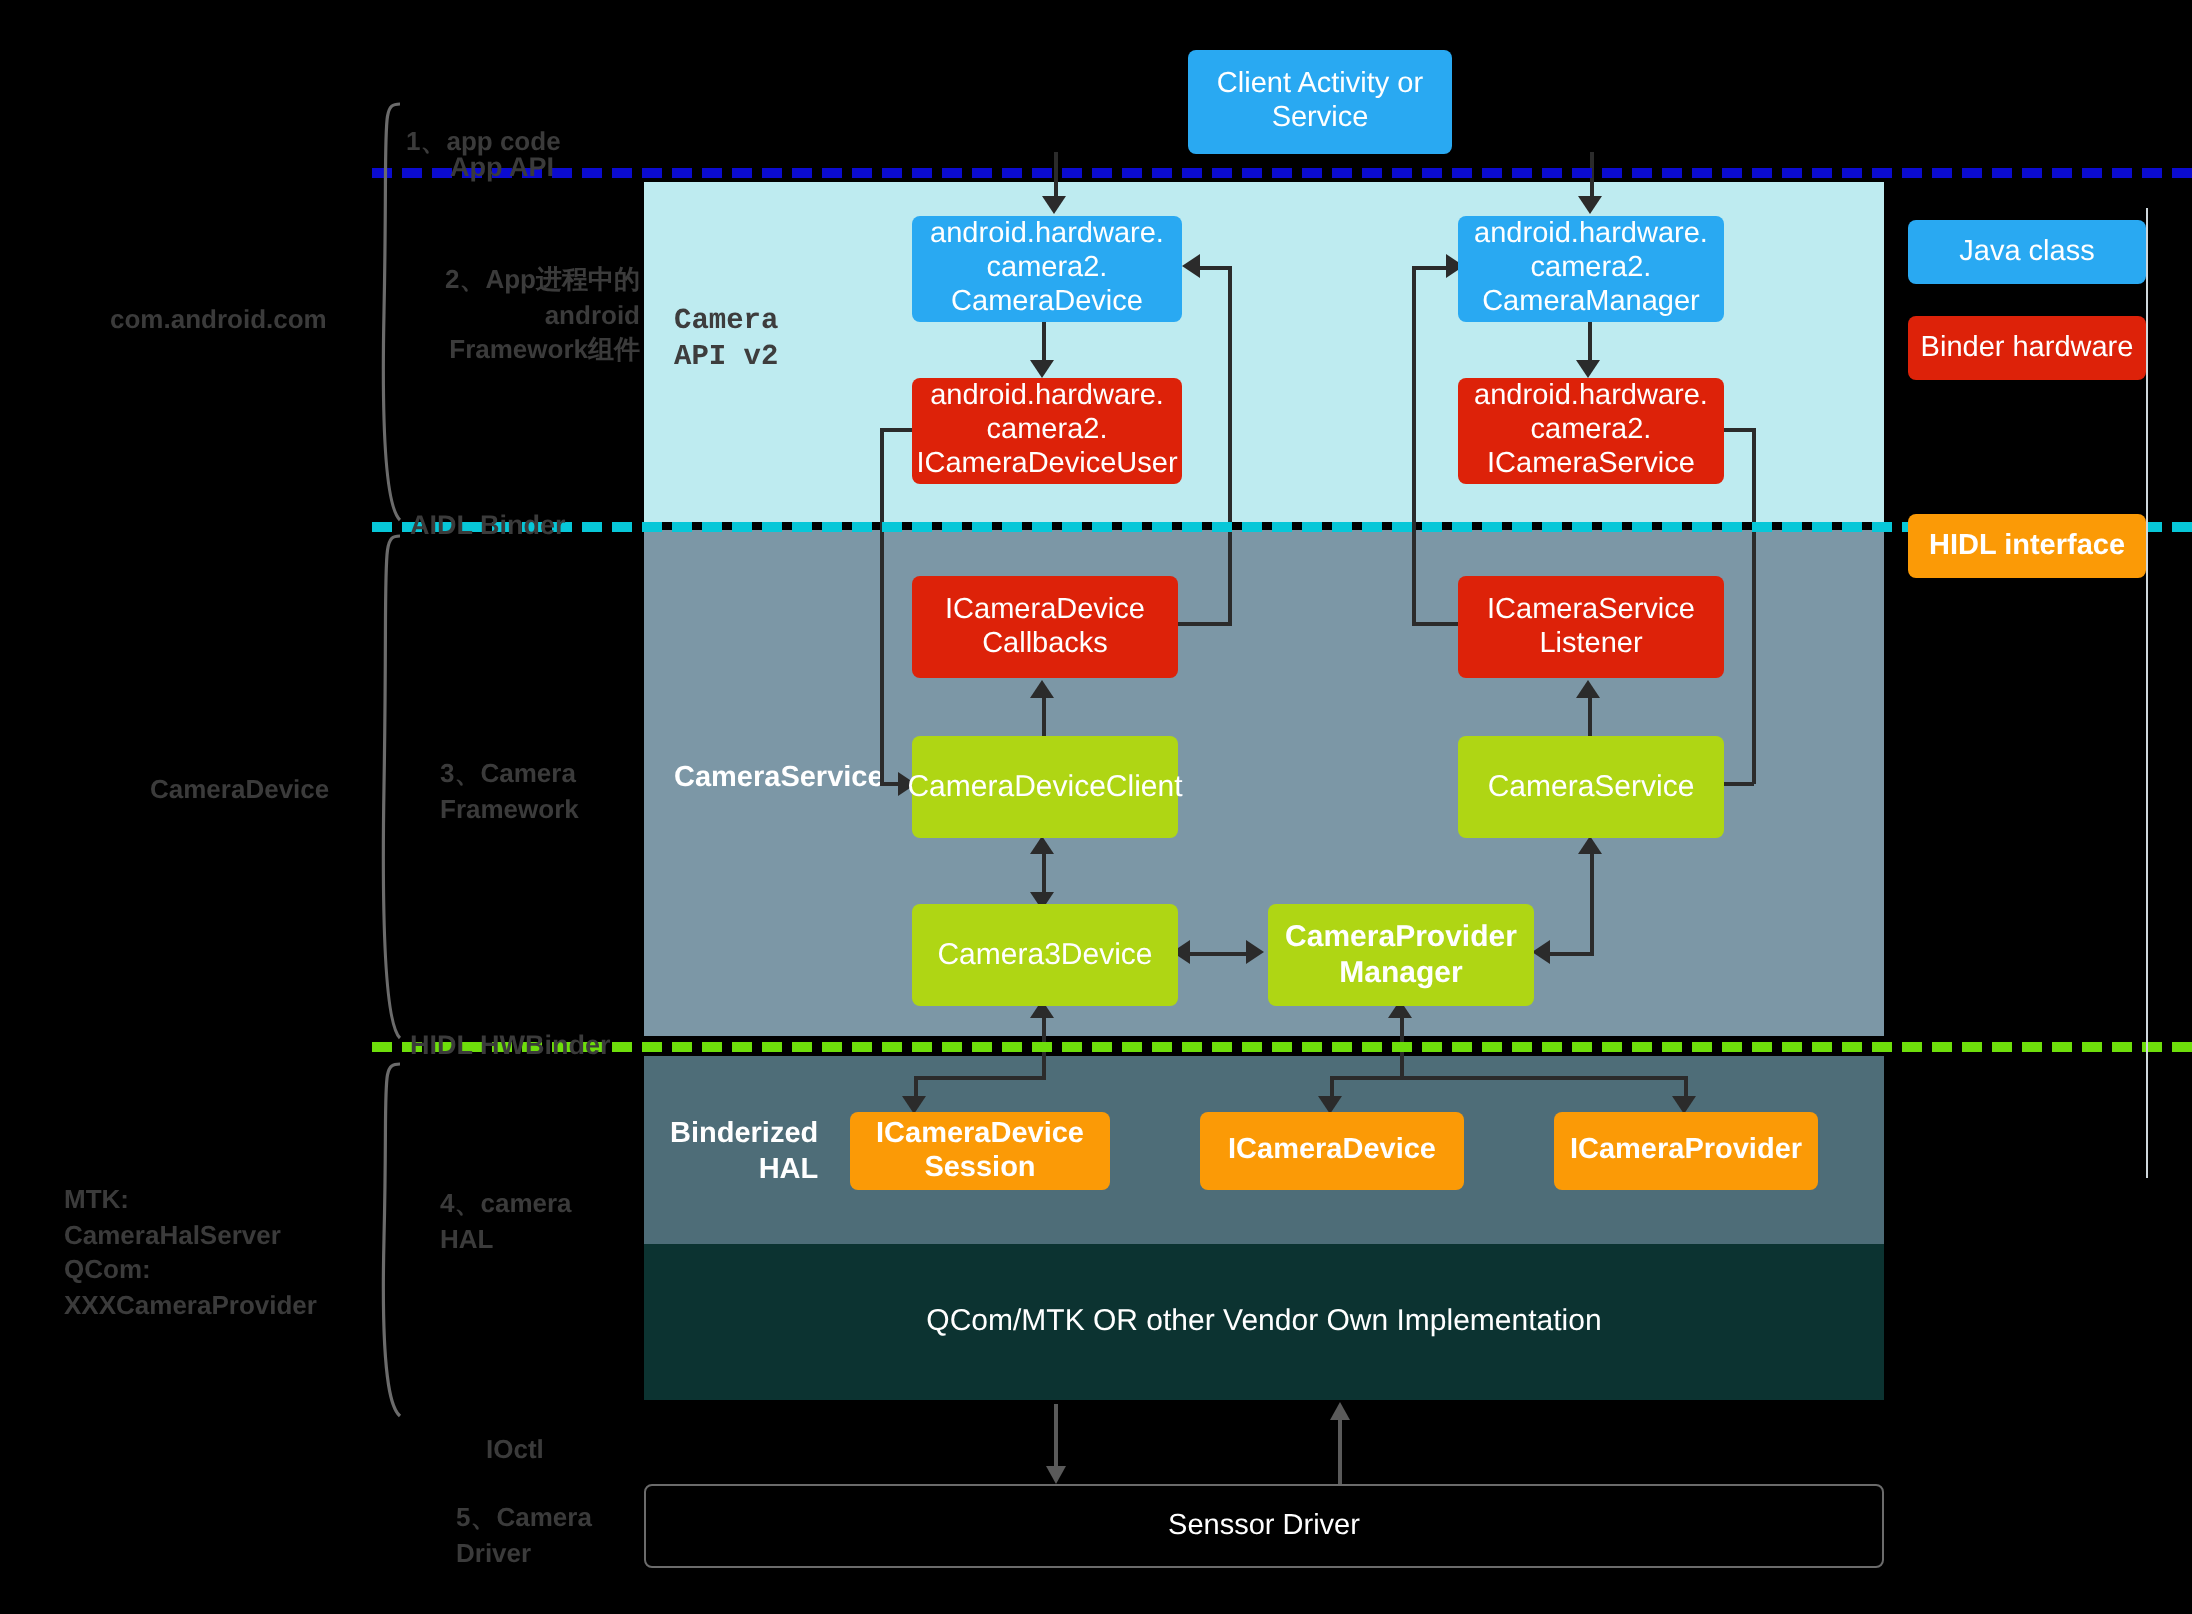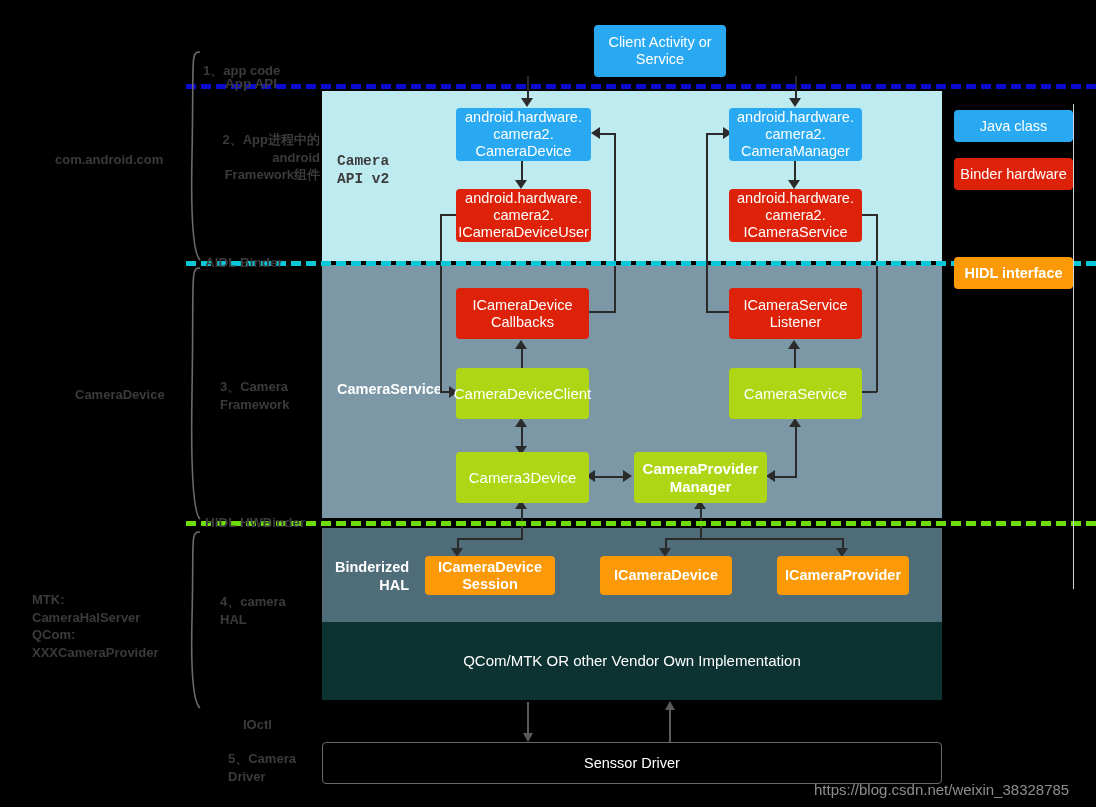--- a/index.html
+++ b/index.html
@@ -259,15 +259,14 @@
   <div class="abs legend-box" style="left:954px;top:110px;width:119px;height:32px;background:#29A9F2;">
       <span>Java class</span>
     </div>
   <div class="abs legend-box" style="left:954px;top:158px;width:119px;height:32px;background:#DD2209;">
       <span>Binder hardware</span>
     </div>
   <div class="abs legend-box" style="left:954px;top:257px;width:119px;height:32px;background:#FB9A06;font-weight:bold;">
       <span>HIDL interface</span>
     </div>
 
-  <div class="watermark abs" style="left:814px;top:781px;">https://blog.csdn.net/weixin_38328785</div>
 
 </div>
 
 </body></html>

